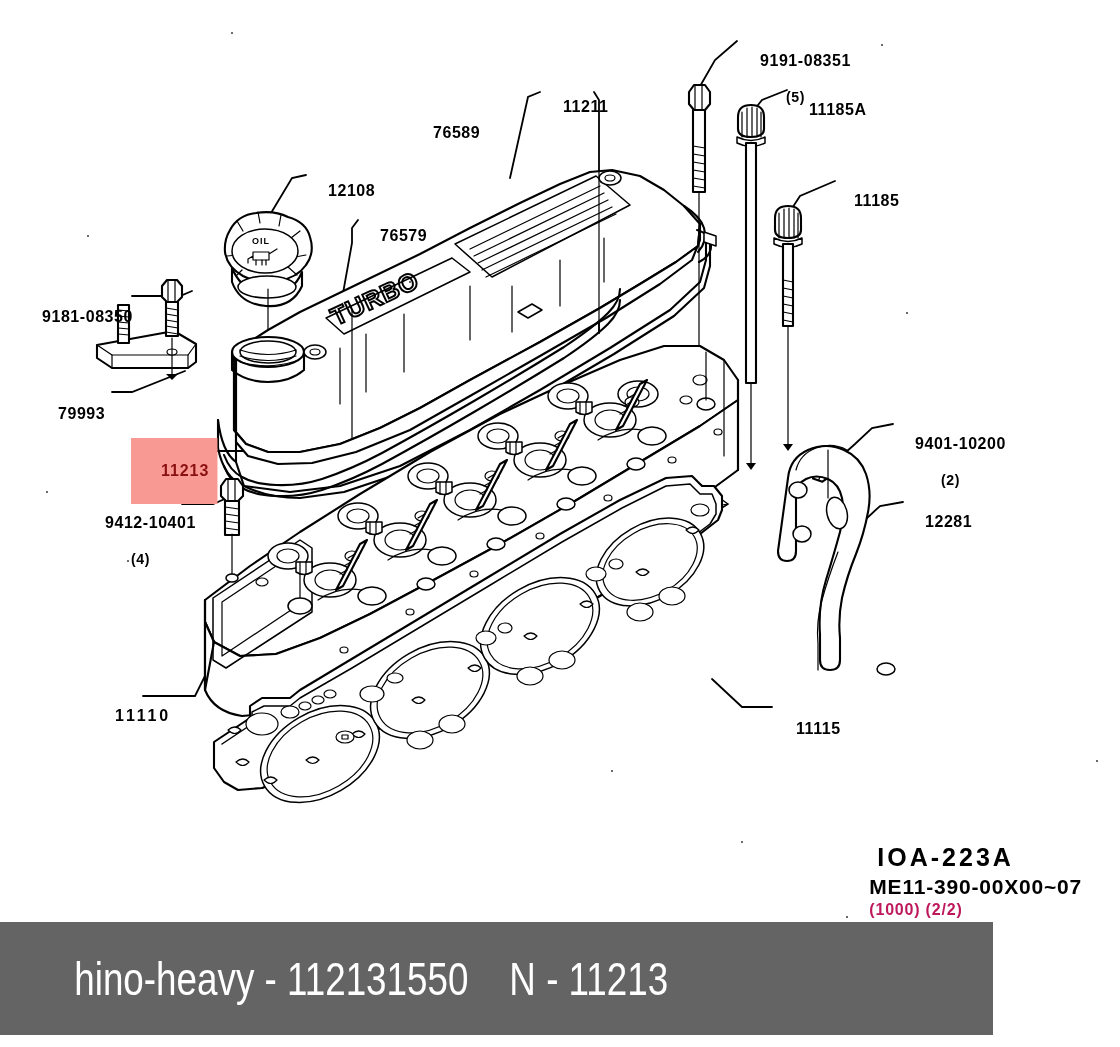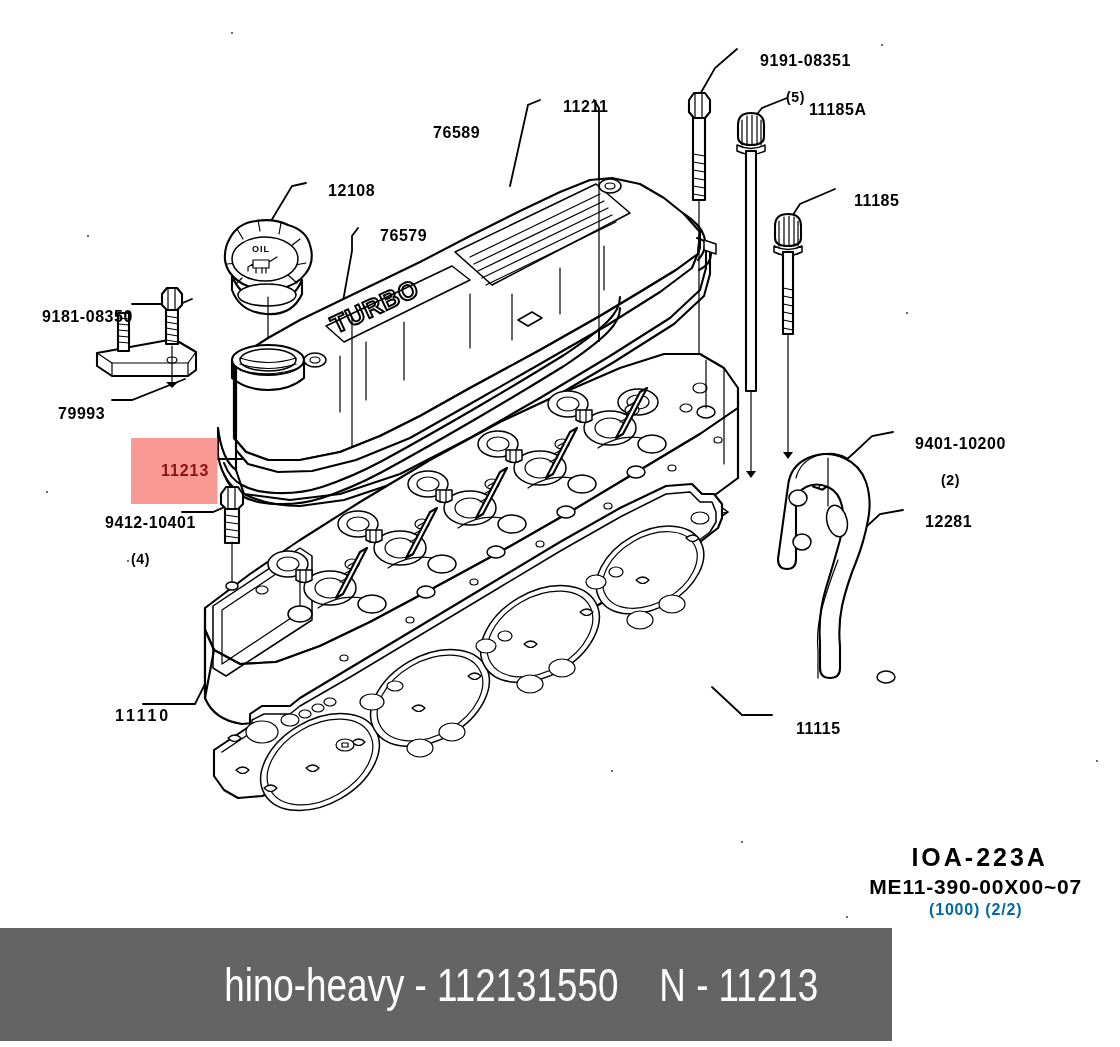--- a/index.html
+++ b/index.html
@@ -4,21 +4,21 @@
 <title>Parts Diagram</title>
 <style>
   html,body{margin:0;padding:0;background:#ffffff;}
   body{
     font-family:"Liberation Sans", sans-serif;
     width:1120px;height:1047px;position:relative;overflow:hidden;
   }
   #page{position:relative;width:1120px;height:1047px;background:#fff;}
 
   
-  #drawing{position:absolute;left:0;top:8px;width:1076px;height:930px;}
+  #drawing{position:absolute;left:0;top:0;width:1076px;height:930px;}
   #drawing svg{display:block;width:1120px;height:930px;}
 
   
   .lbl{
     position:absolute;
     font-family:"Liberation Sans", sans-serif;
     font-weight:700;
     font-size:17px;
     letter-spacing:0.6px;
     color:#000;
@@ -34,42 +34,42 @@
   .lbl.hl{
     background:#F89A93;
     color:#8A1010;
     padding:4px 9px 5px 9px;
     font-size:17px;
     letter-spacing:1px;
   }
 
   
   #codeblock{
-    position:absolute;right:38px;bottom:128px;text-align:center;
+    position:absolute;right:38px;bottom:128px;text-align:left;
   }
   #codeblock .code-main{
     font-family:"Liberation Sans", sans-serif;
     font-weight:700;font-size:25px;letter-spacing:3px;color:#000;
     margin-left:8px;
   }
   #codeblock .code-sub{
     font-family:"Liberation Sans", sans-serif;
     font-weight:700;font-size:21px;letter-spacing:0.8px;color:#000;
     margin-top:3px;
   }
   #codeblock .code-sub2{
     font-family:"Liberation Sans", sans-serif;
-    font-weight:700;font-size:16px;letter-spacing:0.8px;color:#0369a1;
+    font-weight:700;font-size:16px;letter-spacing:0.8px;color:#be185d;
     margin-top:2px;
   }
 
   
   #footer{
-    position:absolute;left:0;bottom:6px;width:892px;height:113px;
-    background:#646464;display:flex;align-items:center;justify-content:flex-end;
+    position:absolute;left:0;bottom:12px;width:993px;height:113px;
+    background:#646464;display:flex;align-items:center;justify-content:flex-start;
   }
   #footer .ftxt{
     color:#ffffff;
     font-family:"Liberation Sans Narrow","Liberation Sans",sans-serif;
     font-size:46px;font-weight:400;letter-spacing:0px;
     transform:scaleX(0.80);transform-origin:center center;
     white-space:pre;
   }
 
   

